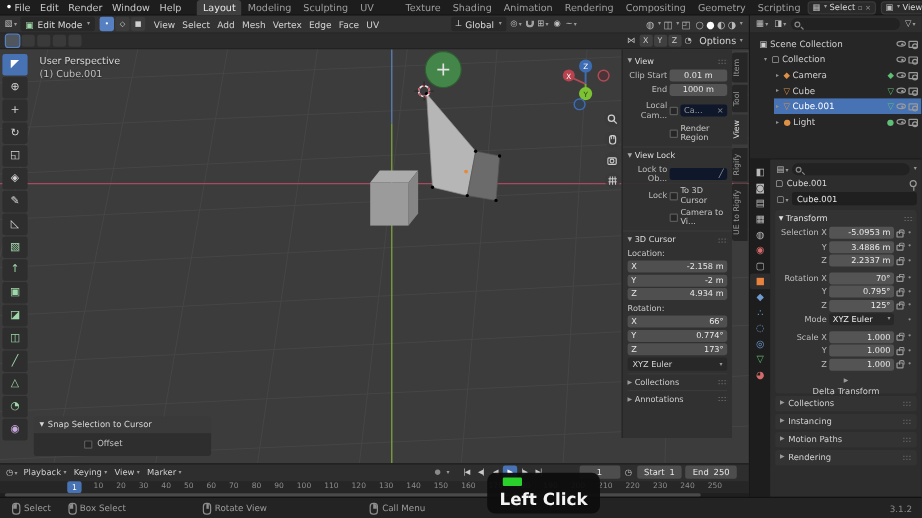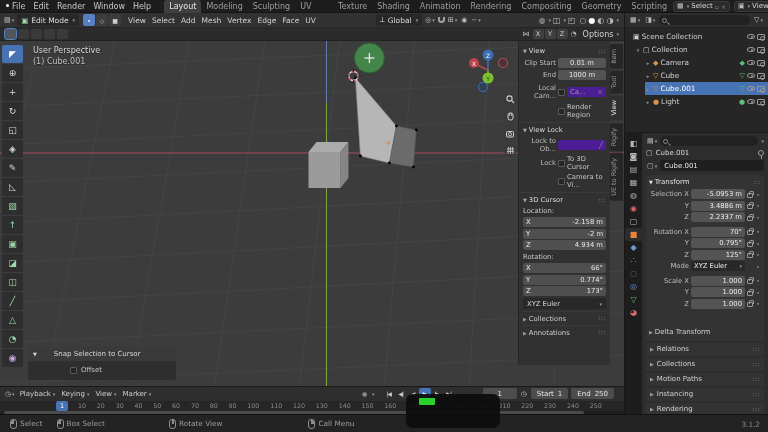--- a/index.html
+++ b/index.html
@@ -68,35 +68,35 @@
   .nb{width:13px;height:13px;border-radius:50%;background:#3a3a3acc;display:flex;align-items:center;justify-content:center;}
 
   
   #npanel{position:absolute;right:14px;top:0;width:92px;height:324px;background:#303030f2;border-left:1px solid #262626;padding:3px 4px;font-size:6.8px;color:#c9c9c9;overflow:hidden;}
   .sect{display:flex;align-items:center;margin:3px 0 3px;color:#dedede;}
   .sect .car{font-size:5px;margin-right:2px;color:#aaa;}
   .prow{display:flex;align-items:center;margin-bottom:2px;gap:2px;}
   .plab{width:33px;text-align:right;color:#bdbdbd;flex:none;}
   .pfield{flex:1;height:10px;background:#545454;border-radius:2px;display:flex;align-items:center;justify-content:center;color:#e8e8e8;}
   .pfield.axis{justify-content:space-between;padding:0 3px;background:#4f4f4f;}
-  .pfield.dark{background:#4c1d95;justify-content:flex-end;padding:0 3px;color:#9b9b9b;}
+  .pfield.dark{background:#0f172a;justify-content:flex-end;padding:0 3px;color:#9b9b9b;}
   .cb{width:7px;height:7px;background:#262626;border:1px solid #5a5a5a;border-radius:1px;flex:none;}
   .sublab{color:#c6c6c6;}
   .ddfull{height:11px;background:#282828;border-radius:2px;display:flex;align-items:center;padding:0 4px;color:#d6d6d6;justify-content:space-between;margin:2px 0;}
   .fold{display:flex;align-items:center;height:12px;color:#cfcfcf;gap:2px;margin-top:2px;border-top:1px solid #3a3a3a;padding-top:2px;}
   .hr{border-top:1px solid #3a3a3a;margin:3px -4px;}
 
   
   #ntabs{position:absolute;right:0;top:3px;width:14px;display:flex;flex-direction:column;gap:2px;}
   .ntab{writing-mode:vertical-rl;transform:rotate(180deg);background:#262626;color:#9a9a9a;font-size:6.5px;padding:5px 0;border-radius:0 2px 2px 0;text-align:center;width:13px;}
   .ntab.active{background:#303030;color:#e2e2e2;}
 
   
   #oppanel{position:absolute;left:28px;bottom:6px;width:148px;border-radius:3px;overflow:hidden;font-size:7px;}
-  #oppanel .hd{background:#3a3a3a;padding:3px 5px;color:#d8d8d8;display:flex;gap:17px;align-items:center;}
+  #oppanel .hd{background:#3a3a3a;padding:3px 5px;color:#d8d8d8;display:flex;gap:3px;align-items:center;}
   #oppanel .bd{background:#2c2c2ce6;padding:5px 5px 6px 42px;display:flex;gap:4px;align-items:center;color:#c2c2c2;}
 
   
   #timeline{height:28px;background:#2e2e2e;border-top:1px solid #1a1a1a;display:flex;flex-direction:column;}
   #tl-head{height:14px;display:flex;align-items:center;padding:0 4px;gap:4px;font-size:7px;}
   .tmenu{color:#cfcfcf;display:flex;align-items:center;gap:1px;}
   #transport{display:flex;align-items:center;gap:1px;margin-left:auto;}
   .tbtn{min-width:12px;height:11px;display:flex;align-items:center;justify-content:center;color:#c9c9c9;font-size:6px;border-radius:2px;letter-spacing:-1px;}
   .tbtn.active{background:#4772b3;color:#fff;}
   #tl-fields{display:flex;align-items:center;gap:3px;margin:0 6px 0 24px;}
@@ -840,48 +840,43 @@
                 <span class="adot">•</span>
               </div>
 
               <div class="trow">
                 <span class="tlab">Z</span>
                 <span class="tval">1.000</span>
                 <span class="lock"></span>
                 <span class="adot">•</span>
               </div>
             </div>
-          <div class="fold" style="border-top:none;margin-top:16px;">
+          <div class="fold" style="border-top:none;margin-top:3px;flex-direction:column;">
             <span class="foldcar">▶</span>
               <span>Delta Transform</span>
           </div>
         </div>
         <div>
 
-            <div class="psec">
-              <span class="car">▶</span>
-              <span>Relations</span>
-              <span class="grip"></span>
-            </div>
 
             <div class="psec">
               <span class="car">▶</span>
               <span>Collections</span>
               <span class="grip"></span>
             </div>
 
             <div class="psec">
               <span class="car">▶</span>
-              <span>Motion Paths</span>
+              <span>Instancing</span>
               <span class="grip"></span>
             </div>
 
             <div class="psec">
               <span class="car">▶</span>
-              <span>Instancing</span>
+              <span>Motion Paths</span>
               <span class="grip"></span>
             </div>
 
             <div class="psec">
               <span class="car">▶</span>
               <span>Rendering</span>
               <span class="grip"></span>
             </div>
           </div>
       </div>
@@ -912,13 +907,14 @@
           <span class="mouse m-right"></span>
           <span>Call Menu</span>
         </span>
       </span>
     <span id="version">3.1.2</span>
   </div>
 </div>
 
 <div id="screencast">
   <span class="kbtn"></span>
+  <div class="klabel">Left Click</div>
 </div>
 
 </body></html>

